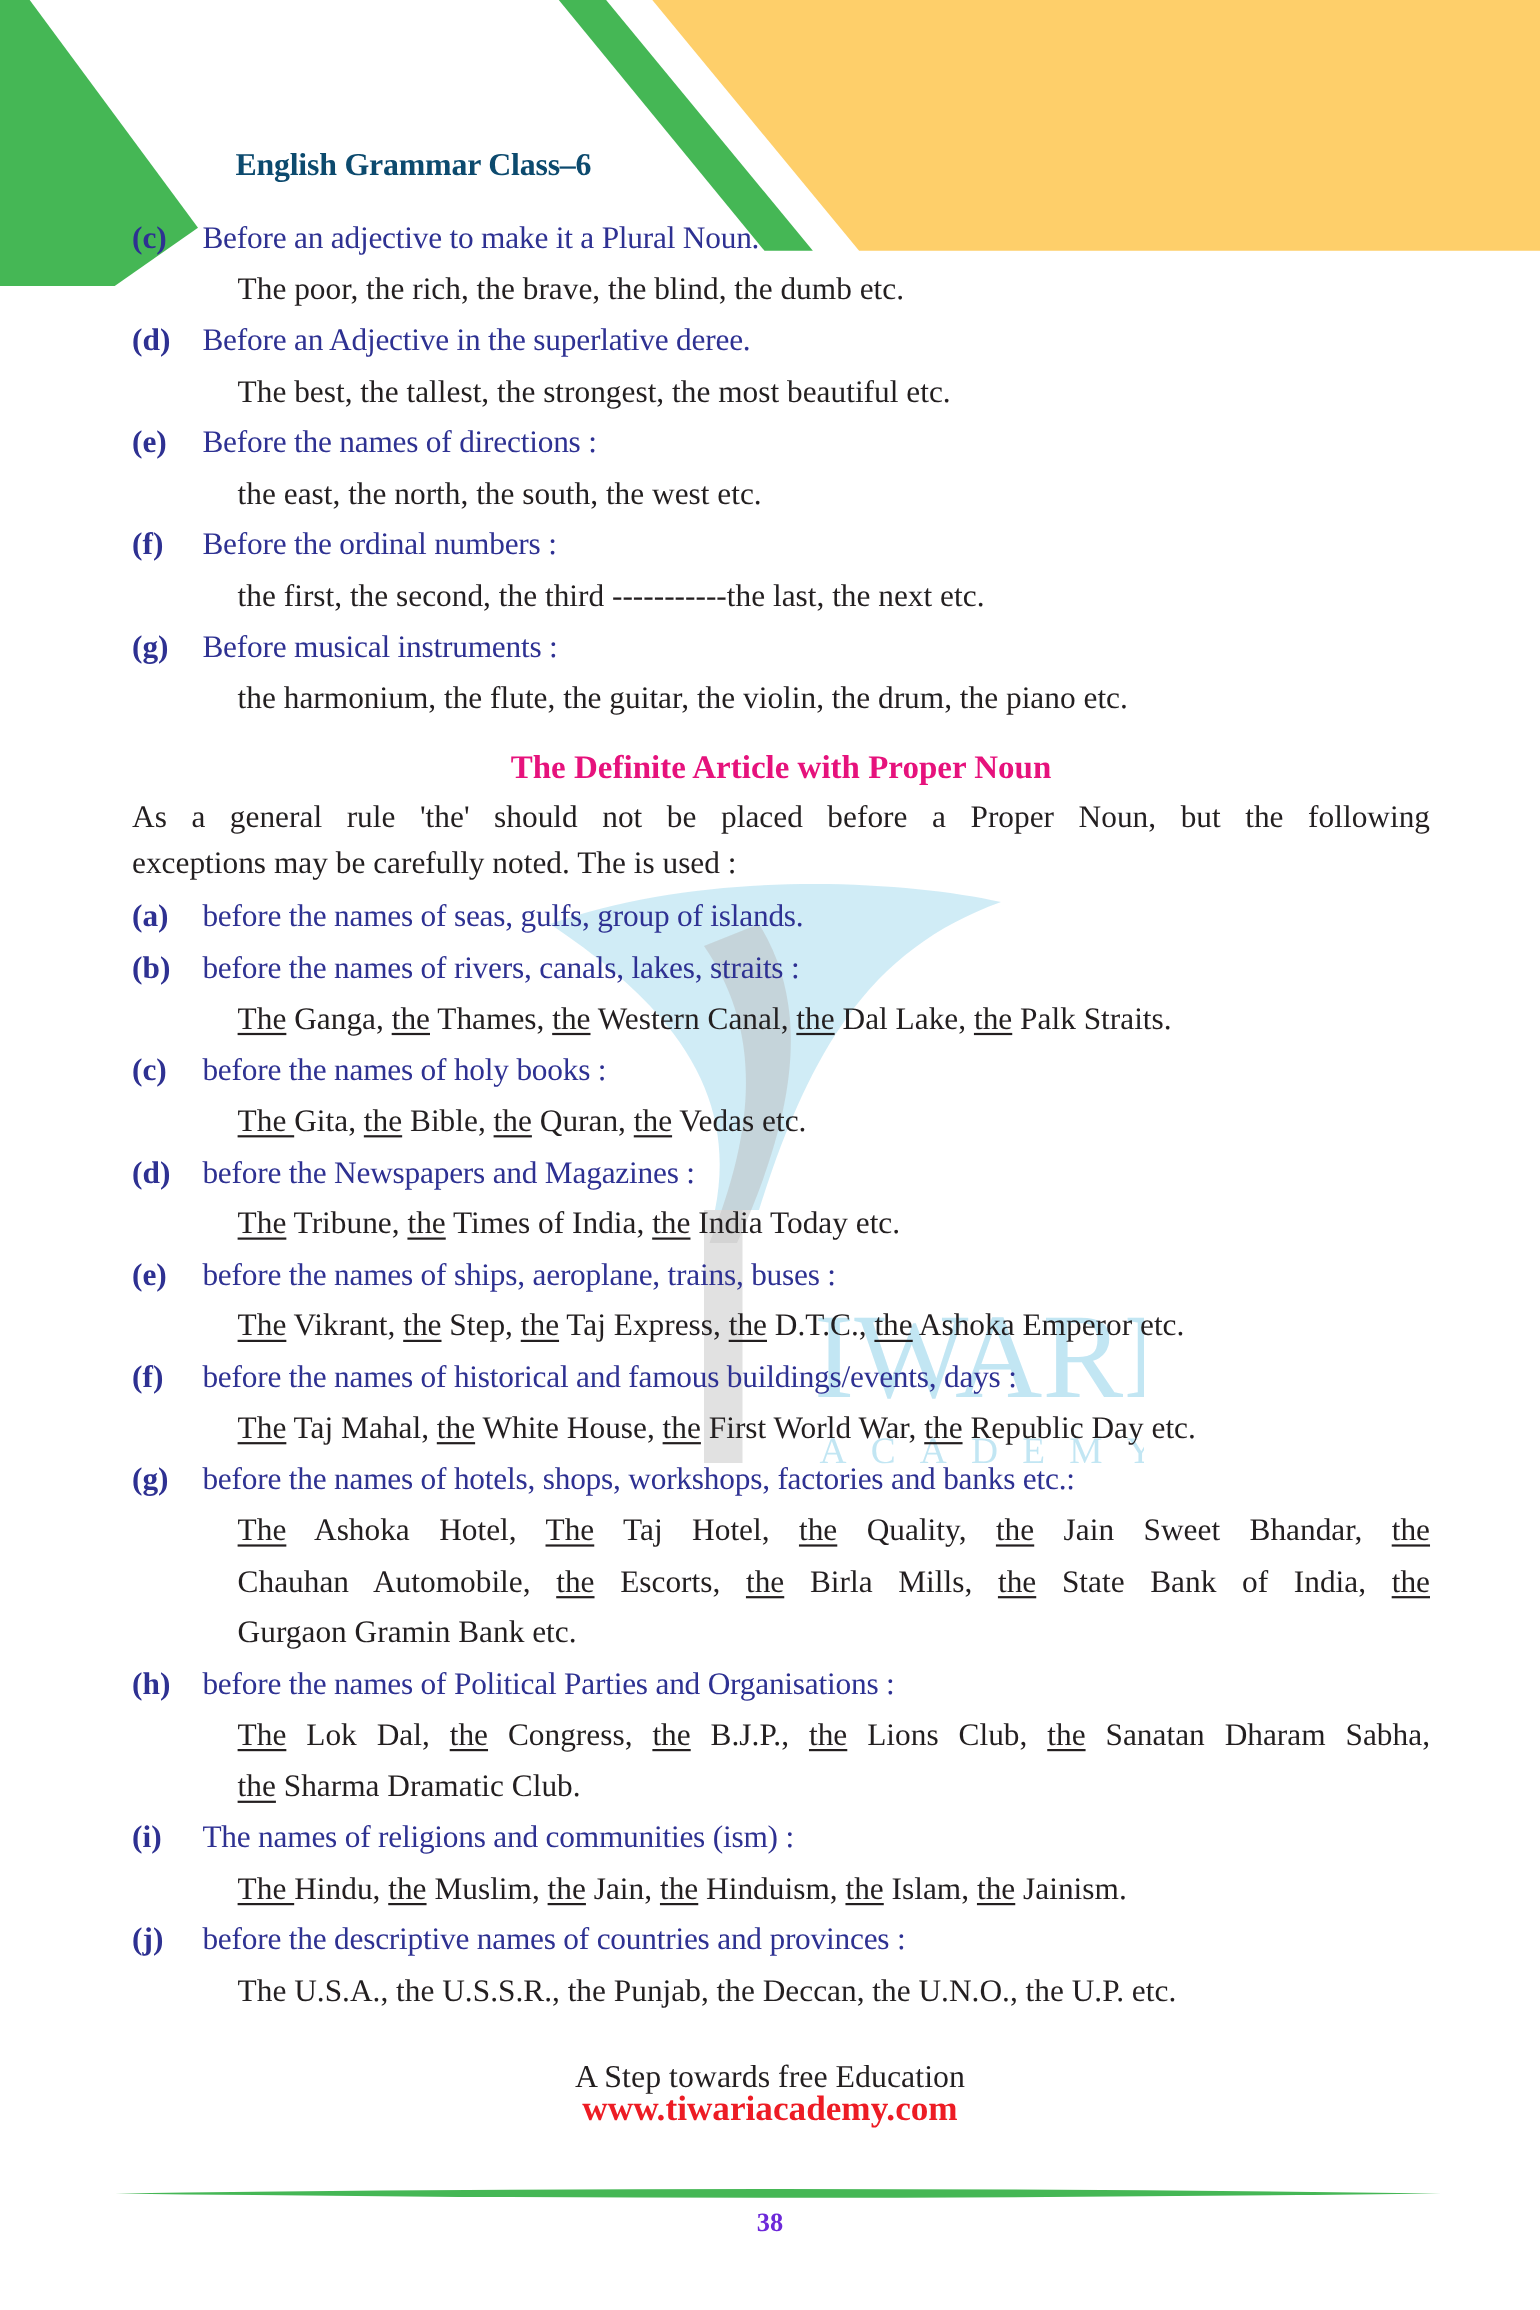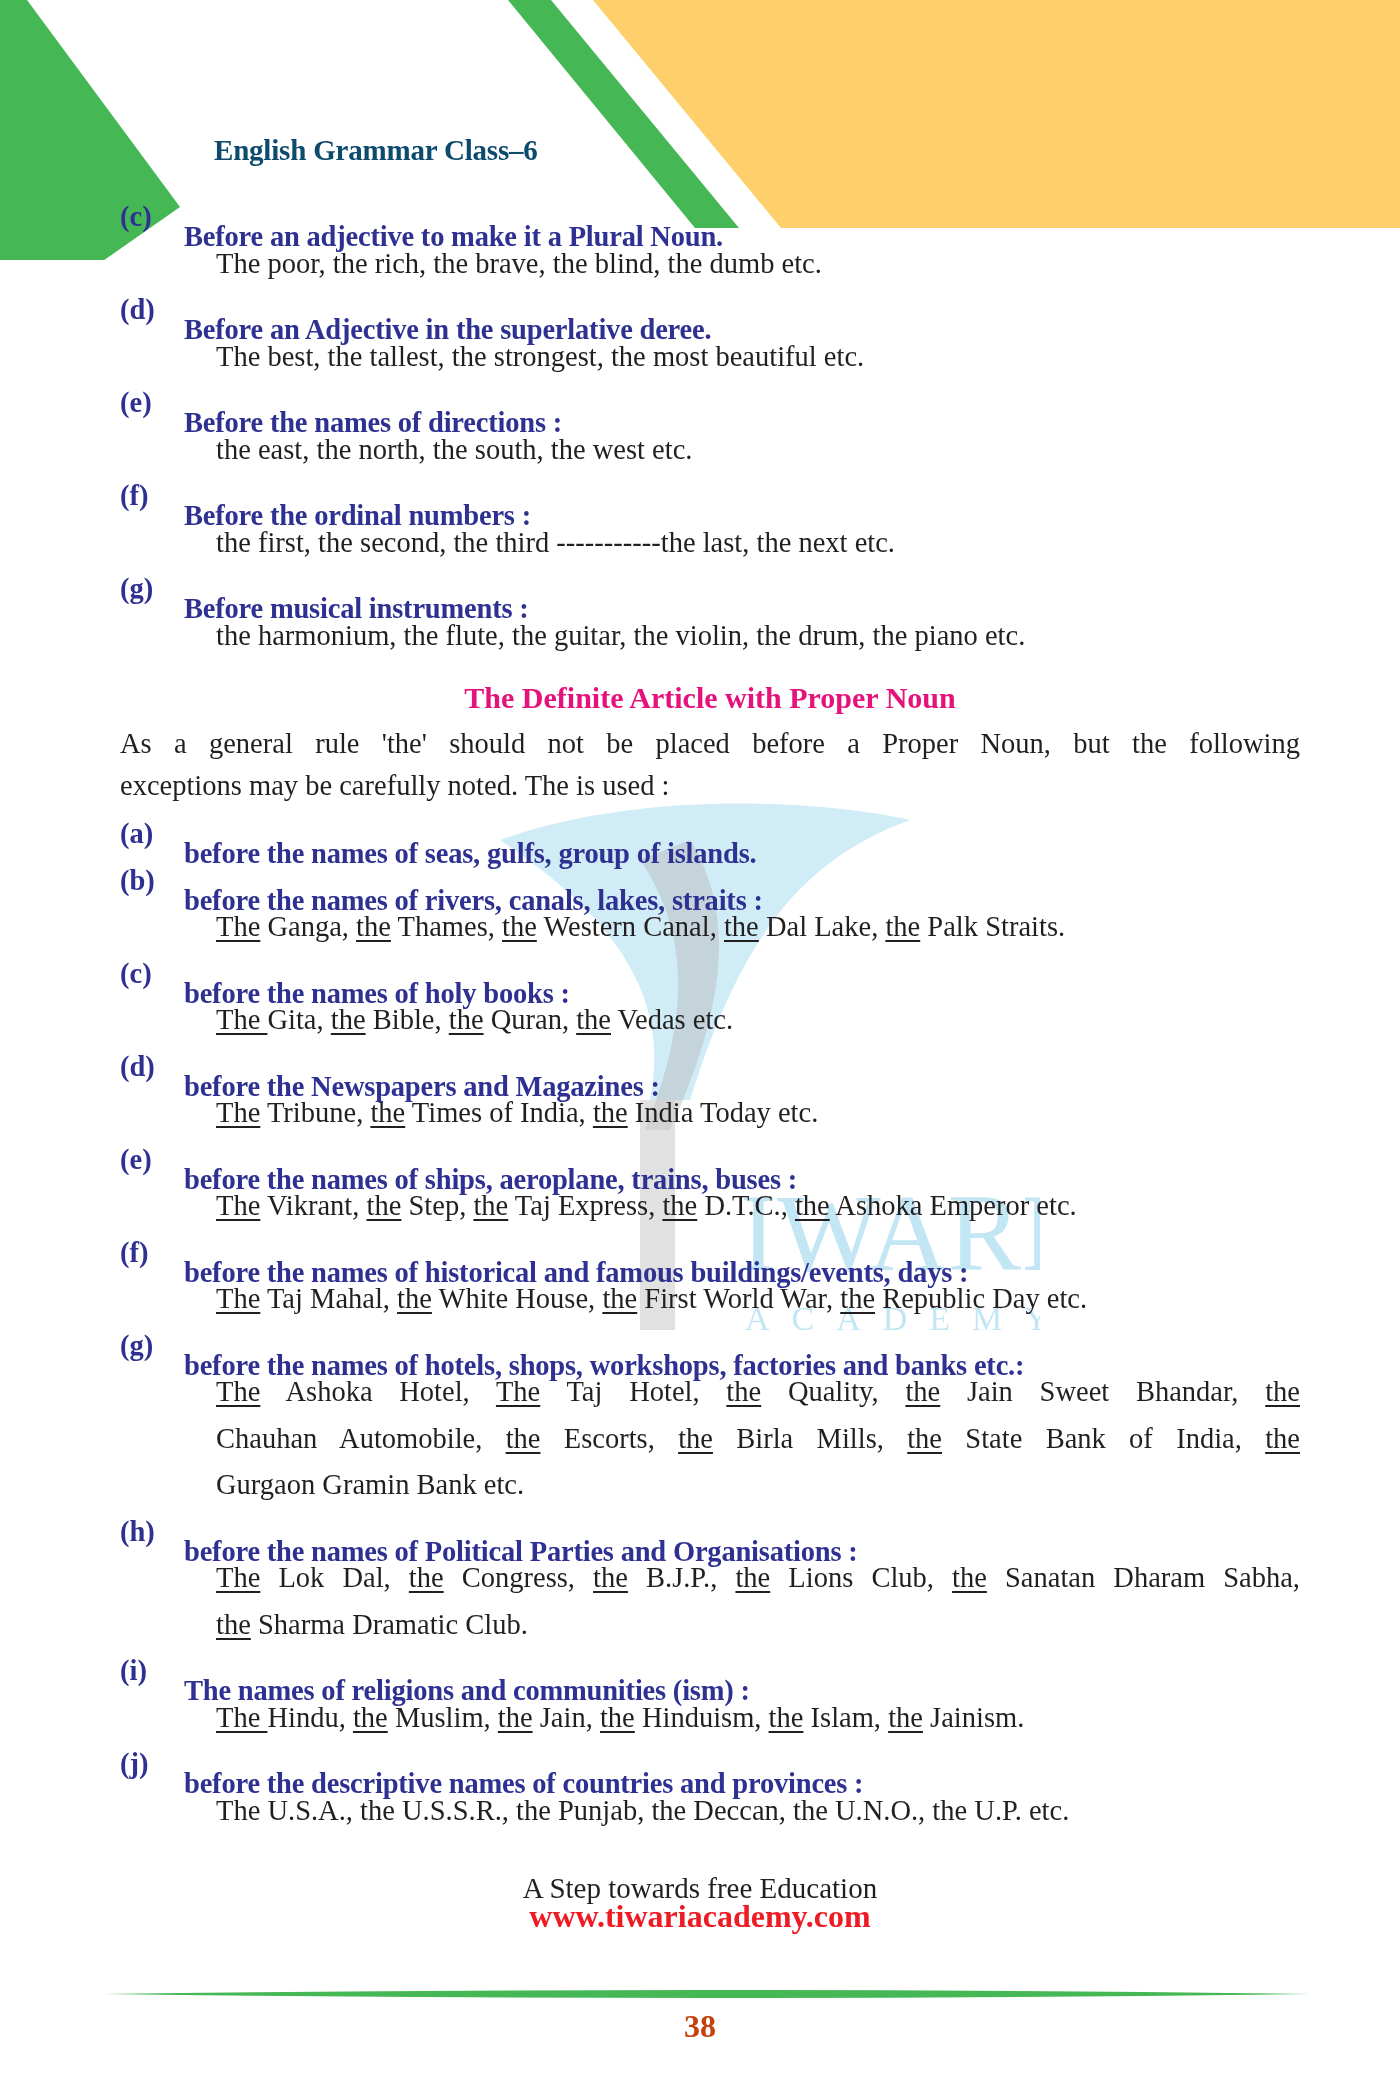--- a/index.html
+++ b/index.html
@@ -4,32 +4,32 @@
 <style>
   html, body { margin:0; padding:0; }
   body { width:1400px; height:2100px; position:relative; overflow:hidden; background:#ffffff;
          font-family:"Liberation Serif","DejaVu Serif",serif; color:#231f20; }
   .abs { position:absolute; }
   .deco { position:absolute; left:0; top:0; width:1400px; height:260px; }
   .header-title { left:214px; top:134px; font-size:29px; font-weight:bold; color:#0c4a6e; letter-spacing:-0.2px; }
   .content { position:absolute; left:120px; top:194px; width:1180px; }
   .line { height:46.5px; line-height:46.5px; font-size:28.5px; white-space:nowrap; position:relative; }
   .label { position:absolute; left:0; width:62px; color:#2e3192; font-weight:bold; }
-  .heading { position:absolute; left:64px; color:#2e3192; font-weight:bold; letter-spacing:-0.2px;margin-top:20px; }
+  .heading { position:absolute; left:64px; color:#2e3192; font-weight:normal; letter-spacing:-0.2px; }
   .example { position:absolute; left:64px; color:#231f20;margin-left:32px; }
   .justify { text-align:justify; text-align-last:justify; right:0; }
   .section-title { color:#e6127c; font-weight:bold; font-size:30px; height:50px; line-height:50px;text-align:center; }
   .para { font-size:28.5px; line-height:42px; text-align:justify; color:#231f20; }
   .para .l1 { text-align:justify; text-align-last:justify; display:block; }
   u { text-decoration:underline; text-underline-offset:4px; text-decoration-thickness:1.5px; }
   .watermark { position:absolute; left:440px; top:800px; width:600px; height:560px; pointer-events:none; }
   .footer-url { left:0; width:1400px; top:1898px; text-align:center; font-size:32px; font-weight:bold; color:#ed1c24; }
   .footer-tag { left:0; width:1400px; top:1872px; text-align:center; font-size:29px; color:#231f20; }
   .footer-line { left:105px; top:1988px; width:1205px; height:12px; }
-  .page-num { left:0; width:1400px; top:2008px; text-align:center; font-size:32px; font-weight:bold; color:#c2410c; }
+  .page-num { left:0; width:1400px; top:2008px; text-align:center; font-size:24px; font-weight:bold; color:#6d28d9; }
 </style>
 </head>
 <body>
 
 <svg class="deco" viewBox="0 0 1400 260" xmlns="http://www.w3.org/2000/svg">
   <polygon points="0,0 27,0 180,207 0,333" fill="#45b755"></polygon>
   <polygon points="508,0 551,0 739,228 695,228" fill="#45b755"></polygon>
   <polygon points="593,0 1400,0 1400,228 781,228" fill="#fecf6a"></polygon>
 </svg>
 <svg class="abs" style="left:0;top:258px;" width="60" height="80">

